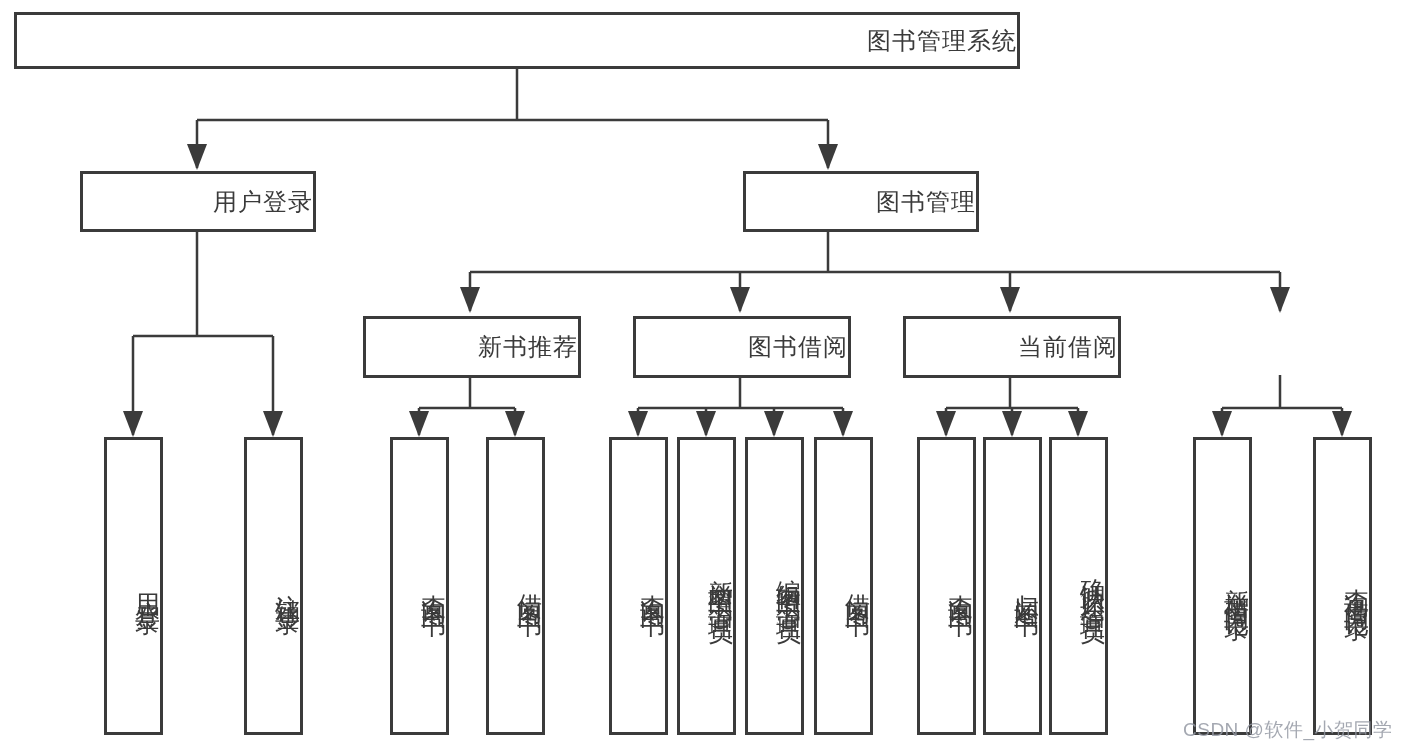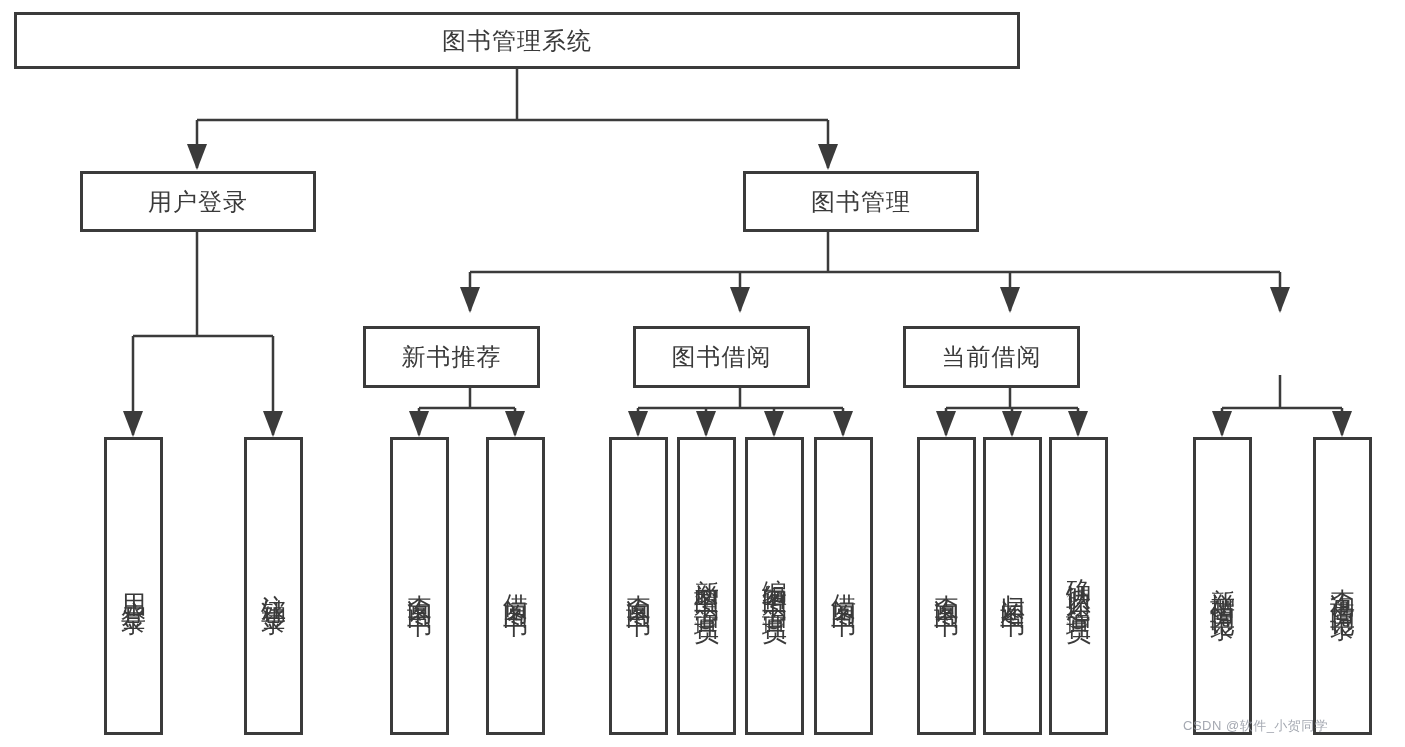--- a/index.html
+++ b/index.html
@@ -22,53 +22,53 @@
     width: 1405px;
     height: 747px;
   }
   .node {
     position: absolute;
     box-sizing: border-box;
     background: #ffffff;
     border: 3px solid #3b3b3b;
     display: flex;
     align-items: center;
-    justify-content: center;
+    justify-content: flex-end;
     color: #3a3a3a;
   }
   .hlabel {
     font-size: 24px;
     letter-spacing: 1px;
     white-space: nowrap;
   }
   .root-node {
     left: 14px; top: 12px; width: 1006px; height: 57px;
   }
   .l2-node {
     top: 171px; width: 236px; height: 61px;
   }
   .sec-node {
-    top: 326px; width: 177px; height: 62px;
+    top: 316px; width: 218px; height: 62px;
   }
   .leaf {
     top: 437px; width: 59px; height: 298px;
   }
   .vtext {
     writing-mode: vertical-rl;
     text-orientation: mixed;
     font-size: 25px;
     letter-spacing: 6px;
     line-height: 1;
     white-space: nowrap;
   }
   .watermark {
     position: absolute;
     left: 1183px;
     top: 717px;
-    font-size: 13px;
+    font-size: 19px;
     color: rgba(148, 153, 163, 0.85);
     white-space: nowrap;
     letter-spacing: 0.5px;
   }
 </style>
 </head>
 <body>
 
 <div class="canvas">
 

